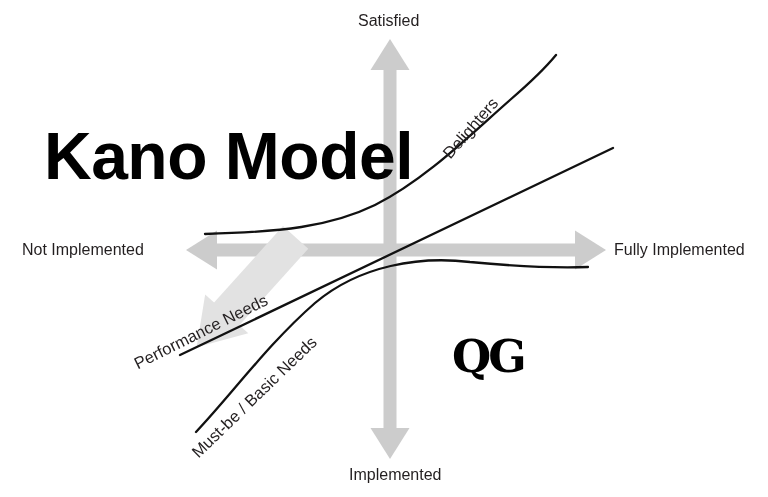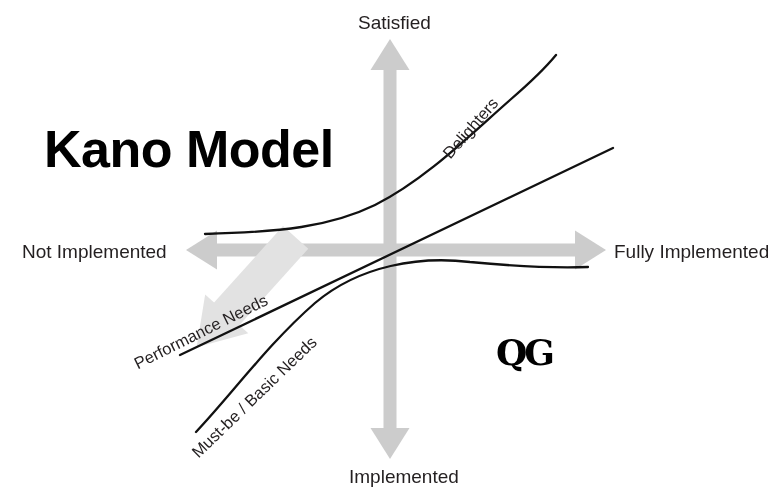--- a/index.html
+++ b/index.html
@@ -30,29 +30,29 @@
   .txt {
     position: absolute;
     white-space: nowrap;
     color: #1a1a1a;
     font-family: "Liberation Sans", sans-serif;
   }
   
   #title-kano-model {
     left: 44px;
     top: 123px;
-    font-size: 52px;
+    font-size: 66px;
     font-weight: bold;
     letter-spacing: -0.5px;
     color: #000000;
     line-height: 1;
   }
   
   .axis-label {
-    font-size: 19px;
+    font-size: 16px;
     font-weight: normal;
     color: #231f20;
   }
   #label-satisfied {
     left: 358px;
     top: 12px;
   }
   #label-dissatisfied {
     left: 349px;
     top: 466px;
@@ -84,26 +84,25 @@
   #label-must-be-basic-needs {
     left: 188px;
     top: 448px;
     transform: rotate(-44deg);
   }
   
   #logo-qg {
     left: 452px;
     top: 334px;
     font-family: "DejaVu Serif", serif;
-    font-size: 36px;
+    font-size: 45px;
     font-weight: bold;
     letter-spacing: -3px;
     color: #000000;
     line-height: 1;
-    margin-left: 44px;
   }
 </style>
 </head>
 <body>
 
 <div id="canvas">
 
   <svg id="diagram-svg" viewBox="0 0 768 497">
 
     <g>

